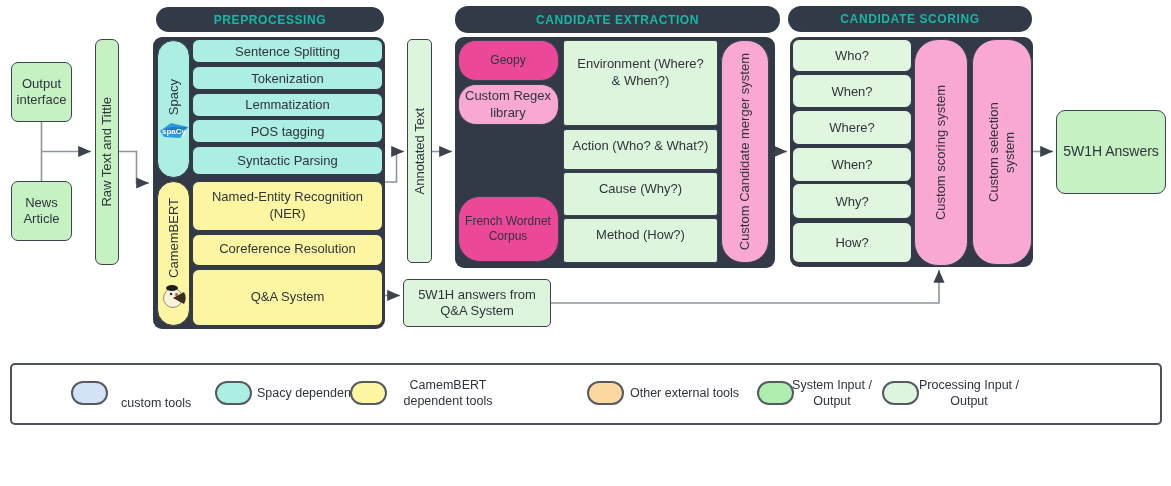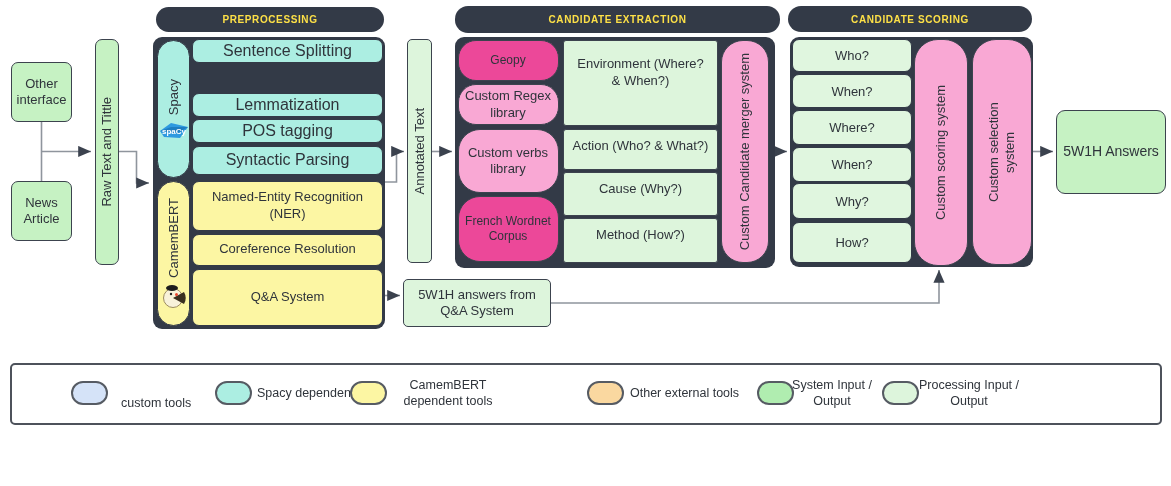--- a/index.html
+++ b/index.html
@@ -1,24 +1,24 @@
 <!DOCTYPE html>
 <html><head>
 <meta charset="utf-8">
 <style>
   html,body{margin:0;padding:0;background:#ffffff;}
   #canvas{position:relative;width:1171px;height:486px;background:#ffffff;
           font-family:"Liberation Sans",sans-serif;color:#2f343b;overflow:hidden;}
   #arrows{position:absolute;left:0;top:0;z-index:1;}
   .abs{position:absolute;z-index:2;box-sizing:border-box;display:flex;align-items:center;justify-content:center;text-align:center;}
-  .hdr{background:#333a47;color:#fde047;font-weight:bold;font-size:10px;letter-spacing:.6px;border-radius:13px;}
+  .hdr{background:#333a47;color:#14b8a6;font-weight:bold;font-size:12px;letter-spacing:.6px;border-radius:13px;}
   .cont{background:#333a47;border-radius:9px;}
   .greenbox{background:#c6f2c3;border:1.5px solid #3c434e;border-radius:7px;font-size:13px;line-height:1.25;}
   .lgreenbox{background:#ddf5dc;border:1.5px solid #3c434e;border-radius:5px;font-size:13px;line-height:1.25;}
-  .tealrow{background:#aceee2;border:1px solid #333a47;border-radius:7px;font-size:16px;left:192px;width:191px;}
+  .tealrow{background:#aceee2;border:1px solid #333a47;border-radius:7px;font-size:13px;left:192px;width:191px;}
   .yellowrow{background:#fcf6a3;border:1px solid #333a47;border-radius:7px;font-size:13px;left:192px;width:191px;line-height:1.3;}
   .qrow{background:#e0f6df;border:1px solid #333a47;border-radius:7px;font-size:13px;left:792px;width:120px;}
   .capsule{border:1px solid #333a47;display:flex;flex-direction:column;align-items:center;justify-content:center;}
   .teal{background:#aceee2;} .yellow{background:#fcf6a3;}
   .bluepill{background:#f9a8d4;border:1.5px solid #3c434e;border-radius:18px;font-size:13px;line-height:1.25;}
   .orangepill{background:#ec4899;border:1.5px solid #3c434e;border-radius:18px;font-size:12px;line-height:1.25;}
   .exbox{background:#ddf5dc;border:1.5px solid #3c434e;border-radius:3px;font-size:13px;line-height:1.3;
          align-items:flex-start;}
   .vtext{writing-mode:vertical-rl;transform:rotate(180deg);font-size:13px;line-height:1.2;text-align:center;}
   .legend{background:#ffffff;border:2.5px solid #4d525b;border-radius:5px;}
@@ -44,39 +44,40 @@
       <path d="M119,151.5 L136.5,151.5 L136.5,183 L149,183" marker-end="url(#ah)"></path>
       <path d="M385,182 L396.5,182 L396.5,151.5 L404,151.5" marker-end="url(#ah)"></path>
       <path d="M432,151.5 L452,151.5" marker-end="url(#ah)"></path>
       <path d="M775,151.5 L787,151.5" marker-end="url(#ah)"></path>
       <path d="M1033,151.5 L1053,151.5" marker-end="url(#ah)"></path>
       <path d="M384,295.5 L400,295.5" marker-end="url(#ah)"></path>
       <path d="M551,303 L939,303 L939,270" marker-end="url(#ah)"></path>
     </g>
   </svg>
 
-  <div class="abs greenbox" style="left:11px;top:62px;width:61px;height:60px;">Other interface</div>
+  <div class="abs greenbox" style="left:11px;top:62px;width:61px;height:60px;">Output interface</div>
   <div class="abs greenbox" style="left:11px;top:181px;width:61px;height:60px;">News Article</div>
   <div class="abs greenbox" style="left:95px;top:39px;width:24px;height:226px;">
     <span class="vtext">Raw Text and Tittle</span>
   </div>
 
   <div class="abs hdr" style="left:156px;top:7px;width:228px;height:25px;">PREPROCESSING</div>
   <div class="abs cont" style="left:153px;top:37px;width:232px;height:292px;"></div>
 
   <div class="abs capsule teal" style="left:157px;top:40px;width:33px;height:138px;border-radius:17px;">
     <span class="vtext" style="margin-bottom:6px;">Spacy</span>
     <svg width="30" height="17" viewBox="0 0 30 17">
       <polygon points="1,9 12,1 29,5 21,16 5,15" fill="#2e9ae0"></polygon>
       <polygon points="1,9 12,5 29,5 19,11" fill="#1268a8" opacity="0.55"></polygon>
       <text x="15" y="12" font-size="8" font-weight="bold" fill="#ffffff" text-anchor="middle" font-family="Liberation Sans, sans-serif">spaCy</text>
     </svg>
   </div>
 
   <div class="abs tealrow" style="top:39px;height:24px;">Sentence Splitting</div>
+  <div class="abs tealrow" style="top:66px;height:24px;">Tokenization</div>
   <div class="abs tealrow" style="top:92.5px;height:24px;">Lemmatization</div>
   <div class="abs tealrow" style="top:119px;height:24px;">POS tagging</div>
   <div class="abs tealrow" style="top:145.5px;height:29px;">Syntactic Parsing</div>
 
   <div class="abs capsule yellow" style="left:157px;top:181px;width:33px;height:145px;border-radius:17px;">
     <span class="vtext" style="margin-bottom:5px;">CamemBERT</span>
     <svg width="26" height="26" viewBox="0 0 26 26">
       <circle cx="12" cy="15" r="9.5" fill="#f8f2da" stroke="#9c8c60" stroke-width="1"></circle>
       <path d="M12,15 L23,9 A12,12 0 0 1 23,21 z" fill="#3a2f1f"></path>
       <ellipse cx="11" cy="5" rx="6" ry="3" fill="#1d1d1d"></ellipse>
@@ -92,23 +93,20 @@
   <div class="abs lgreenbox" style="left:407px;top:39px;width:25px;height:224px;">
     <span class="vtext">Annotated Text</span>
   </div>
 
   <div class="abs hdr" style="left:455px;top:6px;width:325px;height:27px;">CANDIDATE EXTRACTION</div>
   <div class="abs cont" style="left:455px;top:37px;width:320px;height:231px;"></div>
 
   <div class="abs orangepill" style="left:457.5px;top:40px;width:101px;height:41px;">Geopy</div>
   <div class="abs bluepill" style="left:457.5px;top:84px;width:101px;height:41px;">
       <span style="max-width:90px;">Custom Regex library</span>
-    </div>
-  <div class="abs bluepill" style="left:457.5px;top:128.5px;width:101px;height:64.5px;border-radius:22px;">
-      <span style="max-width:90px;">Custom verbs library</span>
     </div>
   <div class="abs orangepill" style="left:457.5px;top:196px;width:101px;height:66px;border-radius:22px;">
       <span style="max-width:95px;">French Wordnet Corpus</span>
     </div>
 
   <div class="abs exbox" style="left:563px;top:40px;width:155px;height:86px;justify-content:center;padding-top:15px;">
       <span style="max-width:128px;">Environment (Where? &amp; When?)</span>
     </div>
   <div class="abs exbox" style="left:563px;top:128.5px;width:155px;height:41px;justify-content:center;padding-top:8px;">
       <span>Action (Who? &amp; What?)</span>

